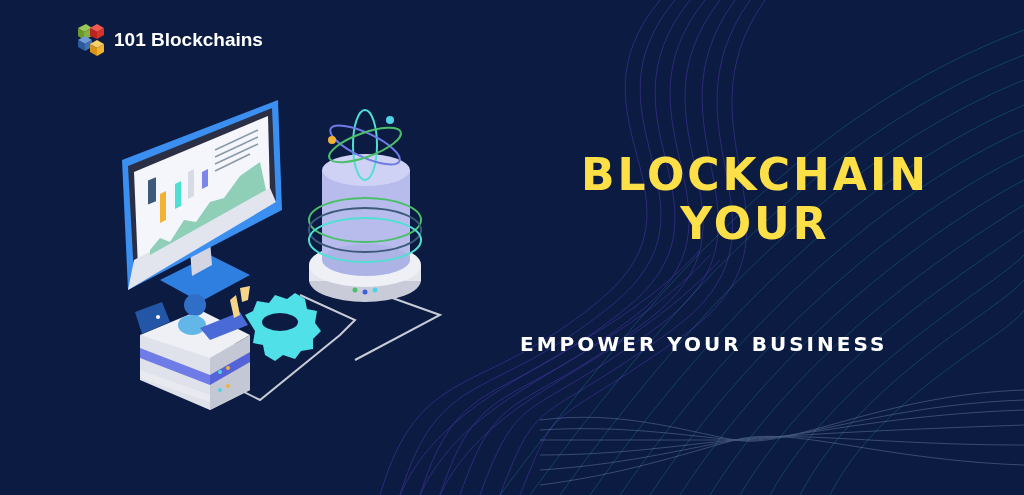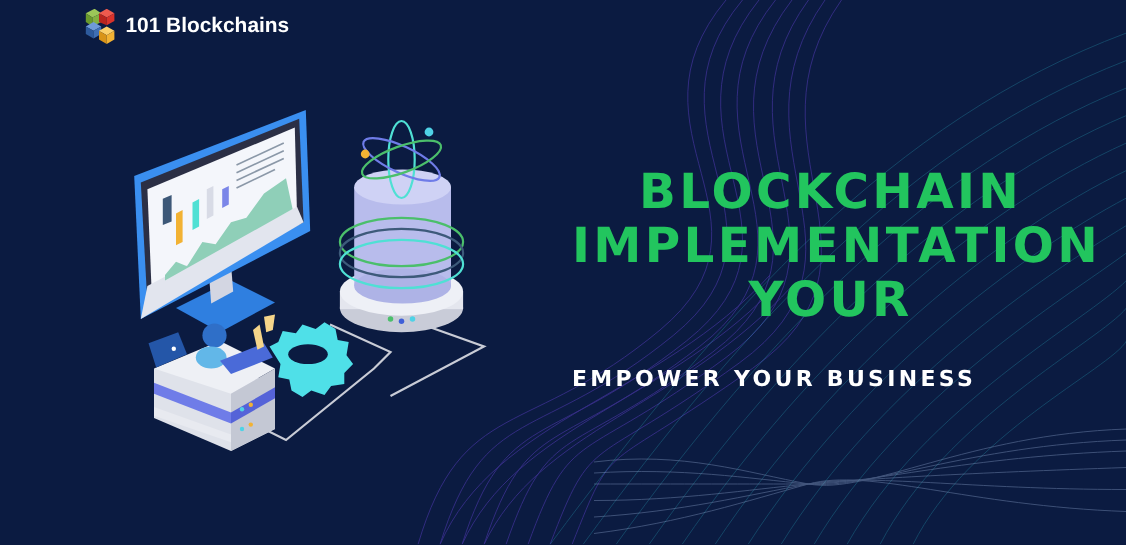--- a/index.html
+++ b/index.html
@@ -1,21 +1,21 @@
 <!DOCTYPE html>
 <html><head>
 <meta charset="utf-8">
 <style>
   html, body { margin:0; padding:0; }
   body { width:1024px; height:495px; overflow:hidden; background:#0a1a40; position:relative; font-family:"DejaVu Sans", sans-serif; }
   .bg { position:absolute; inset:0; background:#0b1b41; }
   .bg svg { position:absolute; inset:0; }
-  .logo { position:absolute; left:74px; top:8px; display:flex; align-items:center; gap:6px; }
+  .logo { position:absolute; left:74px; top:24px; display:flex; align-items:center; gap:6px; }
   .logo-text { color:#ffffff; font-family:"Liberation Sans", sans-serif; font-weight:bold; font-size:19px; letter-spacing:0px; }
-  .title { position:absolute; left:520px; top:150px; width:470px; text-align:center; color:#22c55e; font-family:"DejaVu Sans", sans-serif; font-weight:bold; font-size:44px; line-height:49px; letter-spacing:3px; }
+  .title { position:absolute; left:520px; top:150px; width:470px; text-align:center; color:#fde047; font-family:"DejaVu Sans", sans-serif; font-weight:bold; font-size:44px; line-height:49px; letter-spacing:3px; }
   .title div { white-space:nowrap; }
   .subtitle { position:absolute; left:520px; top:332px; width:470px; text-align:left; color:#ffffff; font-family:"DejaVu Sans", sans-serif; font-weight:bold; font-size:20px; letter-spacing:3px; white-space:nowrap; }
   .illus { position:absolute; left:100px; top:90px; width:360px; height:330px; }
 </style>
 </head>
 <body>
 
 <div class="bg">
   <svg width="1024" height="495" viewBox="0 0 1024 495">
     <g fill="none" stroke-width="0.8">
@@ -148,17 +148,16 @@
     <circle cx="95" cy="215" r="11" fill="#2f6fc8"></circle>
     <ellipse cx="92" cy="235" rx="14" ry="10" fill="#62b7e8"></ellipse>
     <polygon points="100,238 140,222 148,235 110,250" fill="#4a6ad8"></polygon>
     <polygon points="130,210 136,205 140,225 134,228" fill="#f5d58a"></polygon>
     <polygon points="140,198 150,196 148,210 142,212" fill="#f5d58a"></polygon>
   </g>
 </svg>
 
 <div class="title">
   <div>BLOCKCHAIN</div>
-  <div>IMPLEMENTATION</div>
   <div>YOUR</div>
 </div>
 
 <div class="subtitle">EMPOWER YOUR BUSINESS</div>
 
 </body></html>

